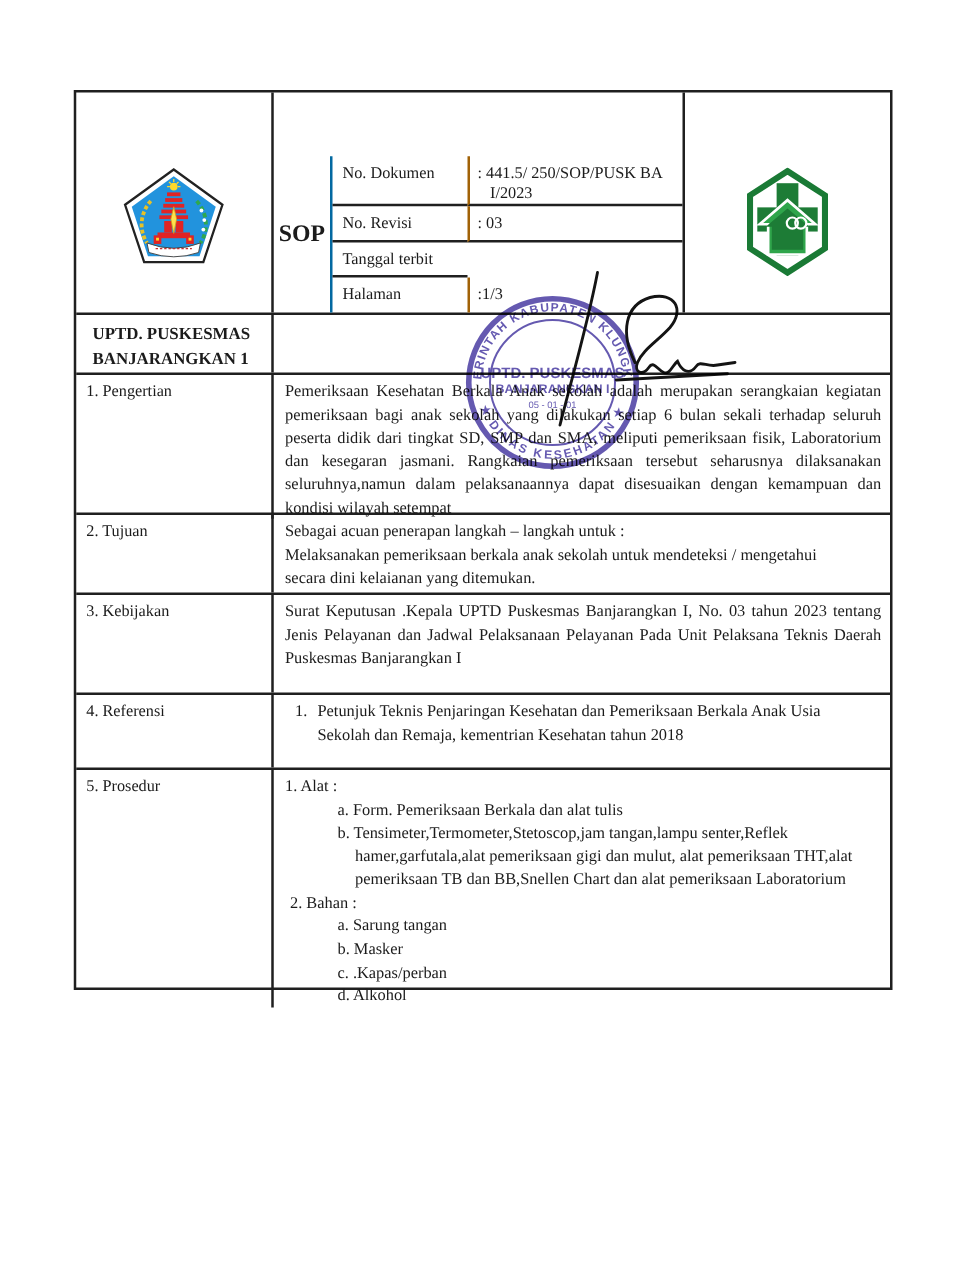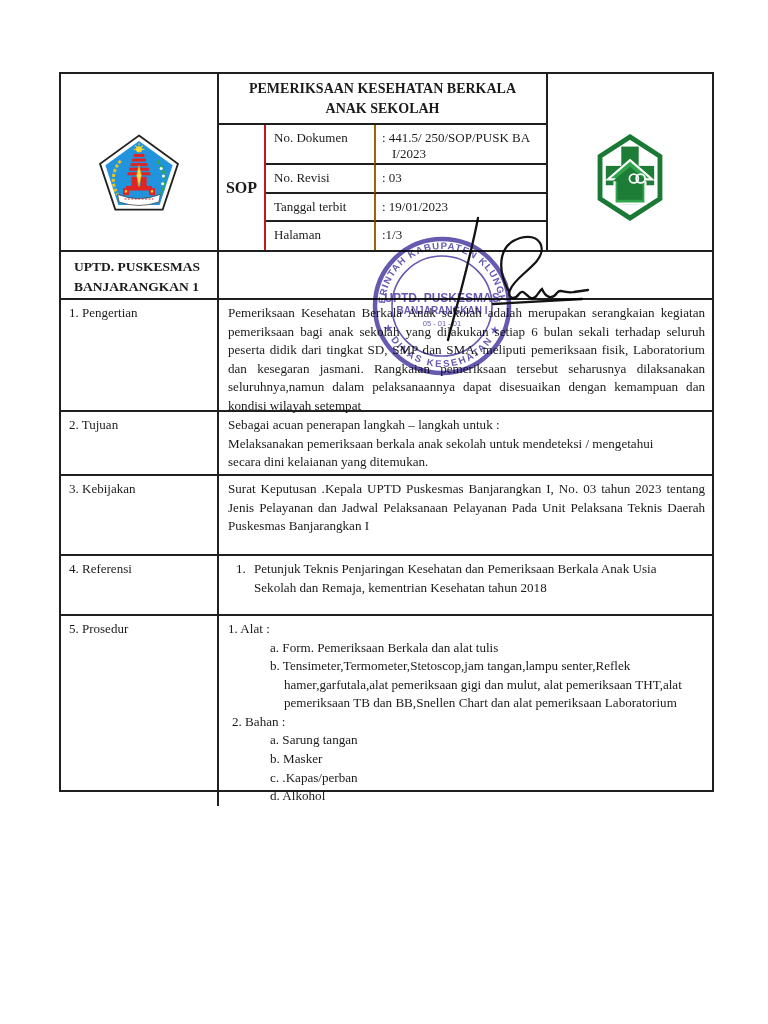--- a/index.html
+++ b/index.html
@@ -8,21 +8,21 @@
     position:relative; width:768px; height:1024px; margin:0 auto;
     background:#ffffff; overflow:hidden;
     font-family:"Liberation Serif", serif; color:#1b1b1b;
   }
   .tbl { position:absolute; left:59px; top:72px; width:655px; border:2px solid #1f1f1f; background:#fff; }
 
   
   .hdr { display:grid; grid-template-columns:158px 47px 108px 172px 166px; grid-template-rows:51px 40px 29px 28px 28px; border-bottom:2px solid #1f1f1f; }
   .c-logo      { grid-column:1; grid-row:1/6; border-right:2px solid #1f1f1f; display:flex; align-items:center; justify-content:center; padding-top:22px; }
   .c-title     { grid-column:2/5; grid-row:1; display:flex; align-items:center; justify-content:center; text-align:center; font-weight:bold; font-size:14px; line-height:1.4; padding:2px 26px; border-bottom:2px solid #1f1f1f; }
-  .c-sop       { grid-column:2; grid-row:2/6; border-right:2px solid #b91c1c; display:flex; align-items:center; justify-content:center; font-weight:bold; font-size:16px; }
+  .c-sop       { grid-column:2; grid-row:2/6; border-right:2px solid #0369a1; display:flex; align-items:center; justify-content:center; font-weight:bold; font-size:19px; }
   .c-mlabel    { grid-column:3; font-size:13px; padding:5px 2px 0 8px; }
   .c-mvalue    { grid-column:4; font-size:13px; padding:5px 2px 0 6px; border-left:2px solid #a16207; }
   .rb { border-bottom:2px solid #1f1f1f; }
   .c-rlogo     { grid-column:5; grid-row:1/6; border-left:2px solid #1f1f1f; display:flex; align-items:center; justify-content:center; padding-top:30px; }
   .val2 { padding-left:10px; }
 
   
   .sigrow { display:grid; grid-template-columns:158px 329px 166px; height:48px; border-bottom:2px solid #1f1f1f; }
   .c-org { border-right:2px solid #1f1f1f; font-weight:bold; font-size:13.5px; padding:5px 4px 0 13px; line-height:1.45; }
   .c-doc { border-left:2px solid #1f1f1f; font-size:12.6px; padding:7px 2px 0 5px; line-height:1.5; white-space:nowrap; }
@@ -88,35 +88,33 @@
           <path d="M79,36 C90,48 92,66 83,80" fill="none" stroke="#2fa84e" stroke-width="4" stroke-dasharray="4.5,3"></path>
           <circle cx="84" cy="46" r="2" fill="#ffffff"></circle>
             <circle cx="87" cy="56" r="2" fill="#ffffff"></circle>
             <circle cx="86" cy="66" r="2" fill="#ffffff"></circle>
 
           <path d="M27,80 Q55,91 83,80 L81,90 Q55,99 29,90 Z" fill="#ffffff" stroke="#444" stroke-width="1"></path>
           <path d="M36,86 L74,86" stroke="#c03030" stroke-width="1.4" stroke-dasharray="2.5,2"></path>
         </svg>
       </div>
 
-      <div class="c-title">PEMERIKSAAN KESEHATAN BERKALA ANAK SEKOLAH</div>
 
       <div class="c-sop">SOP</div>
 
       <div class="c-mlabel rb" style="grid-row:2">No. Dokumen</div>
       <div class="c-mvalue rb" style="grid-row:2">
         <span class="pr-line">: 441.5/ 250/SOP/PUSK BA</span>
         <span class="pr-line val2">I/2023</span>
       </div>
 
       <div class="c-mlabel rb" style="grid-row:3">No. Revisi</div>
       <div class="c-mvalue rb" style="grid-row:3">: 03</div>
 
       <div class="c-mlabel rb" style="grid-row:4">Tanggal terbit</div>
-      <div class="c-mvalue rb" style="grid-row:4">: 19/01/2023</div>
 
       <div class="c-mlabel" style="grid-row:5">Halaman</div>
       <div class="c-mvalue" style="grid-row:5">:1/3</div>
 
       <div class="c-rlogo">
         <svg width="68" height="87" viewBox="0 0 70 90">
           <polygon points="35,3 66,23 66,67 35,87 4,67 4,23" fill="#ffffff" stroke="#1a7a35" stroke-width="5"></polygon>
           <g fill="#1d7c36">
             <rect x="26" y="13" width="18" height="60"></rect>
             <rect x="10" y="33" width="50" height="20"></rect>

